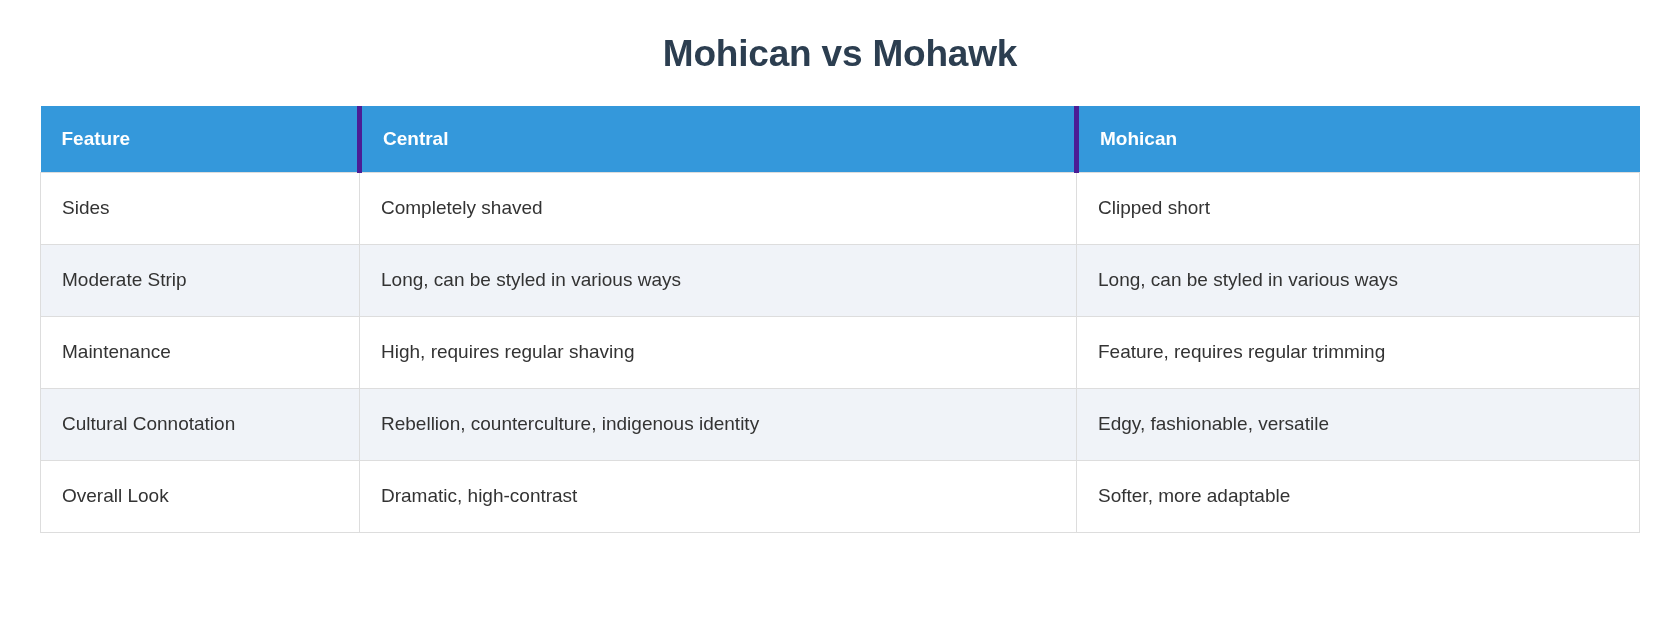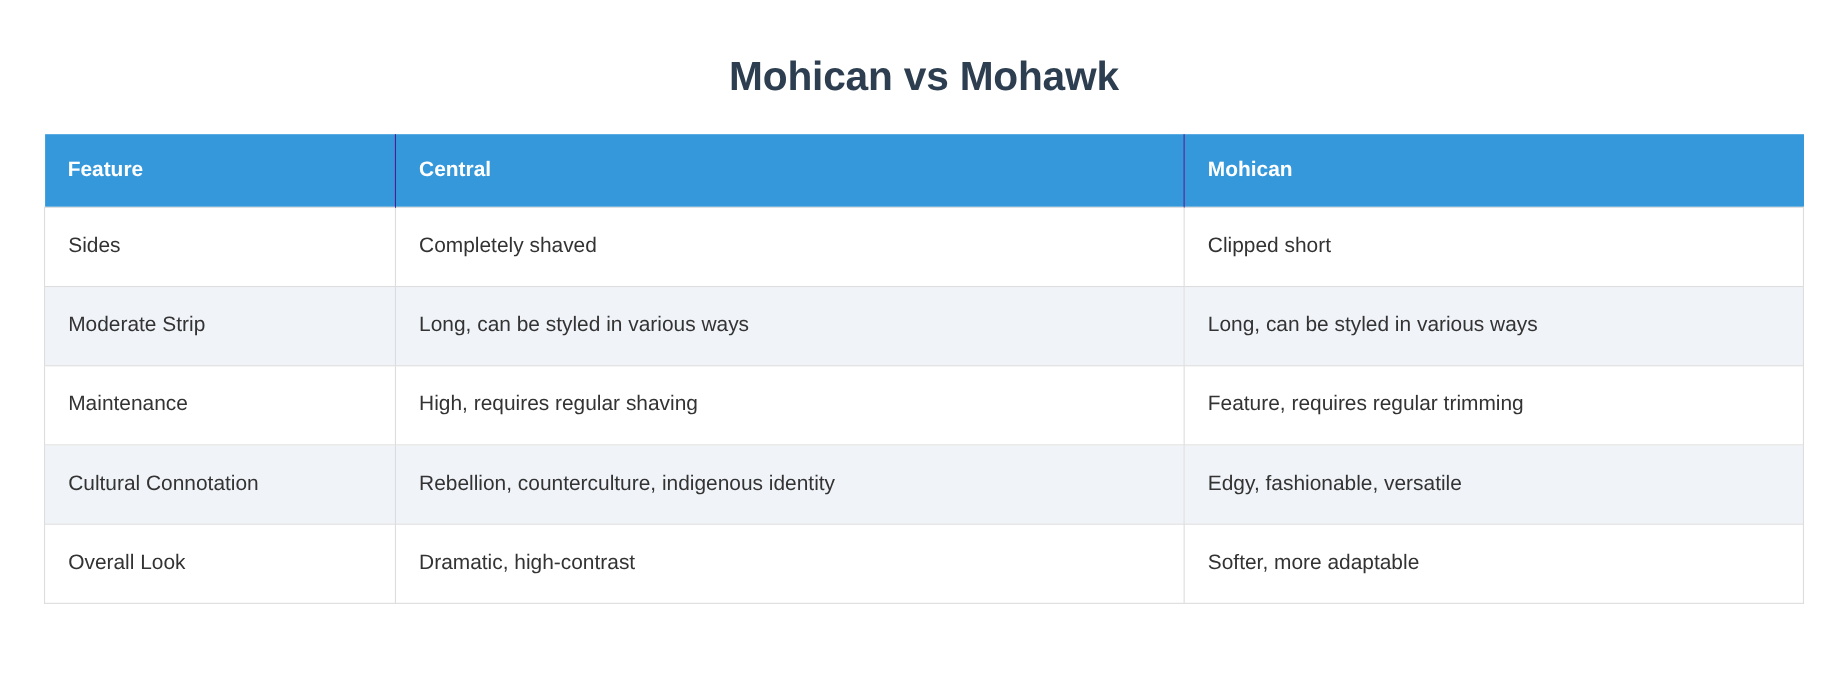--- a/index.html
+++ b/index.html
@@ -21,21 +21,21 @@
     position: relative;
     background: #ffffff;
     box-sizing: border-box;
   }
   .page-title {
     text-align: center;
     font-size: 37px;
     line-height: 44px;
     font-weight: bold;
     color: #2c3e50;
-    margin: 16px;
+    margin: 0;
     padding-top: 32px;
     letter-spacing: -0.2px;
   }
   .table-wrap {
     position: absolute;
     left: 40px;
     top: 106px;
     width: 1599px;
   }
   table.compare {
@@ -51,21 +51,21 @@
   table.compare thead th {
     background: #3498db;
     color: #ffffff;
     font-size: 19px;
     font-weight: bold;
     text-align: left;
     height: 66px;
     padding: 0 0 0 21px;
     box-sizing: border-box;
     vertical-align: middle;
-    border-right: 1px solid #4c1d95;
+    border-right: 5px solid #4c1d95;
     border-bottom: none;
   }
   table.compare thead th:last-child {
     border-right: none;
   }
 
   table.compare tbody td {
     font-size: 19px;
     color: #333333;
     text-align: left;

